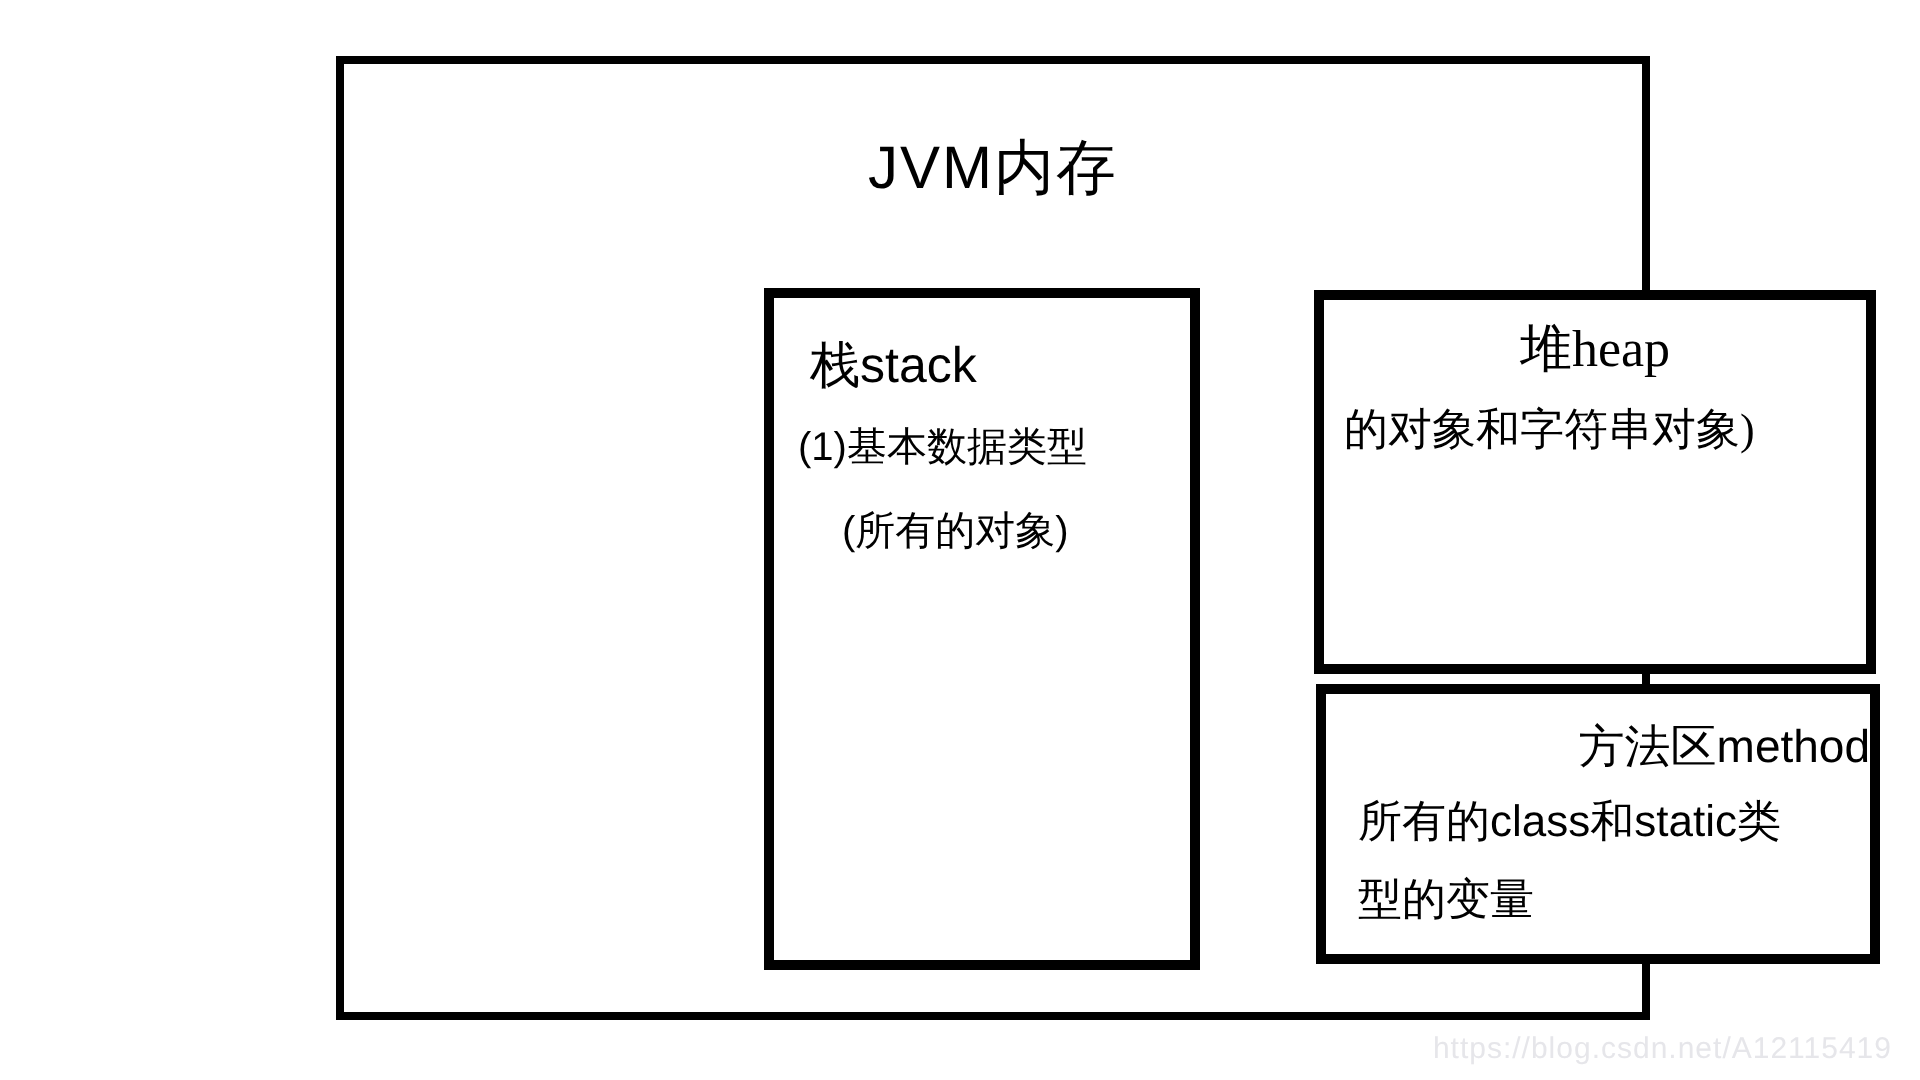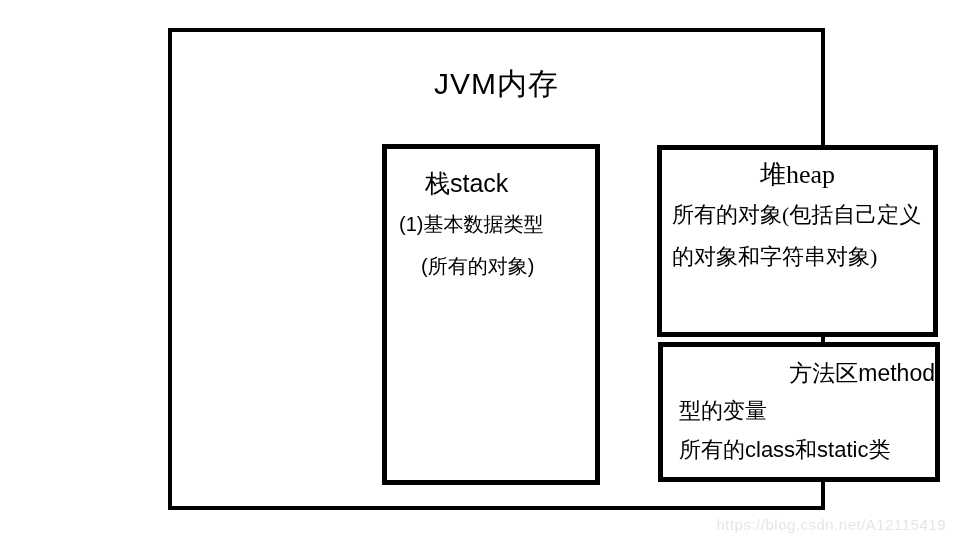--- a/index.html
+++ b/index.html
@@ -27,21 +27,21 @@
   .diagram-title{
     position:absolute; left:0; top:32px; width:100%;
     text-align:center;
     font-size:30px; letter-spacing:1px;
     white-space:nowrap;
   }
 
   .box{ position:absolute; border:5px solid var(--line); background:var(--background); }
 
   .box-stack{ left:210px; top:112px; width:218px; height:341px; padding:14px 0 0 12px; }
-  .box-stack .box-title{ font-size:25px; line-height:40px; padding-left:6px; white-space:nowrap;margin-left:20px; }
+  .box-stack .box-title{ font-size:25px; line-height:40px; padding-left:6px; white-space:nowrap; }
   .box-stack .line{ font-size:20px; line-height:42px; white-space:nowrap; }
   .box-stack .line.indent{ padding-left:22px; }
 
   .box-heap{ left:485px; top:113px; width:281px; height:192px; padding:6px 0 0 0;font-family:Liberation Serif, serif; }
   .box-heap .box-title{ font-size:26px; line-height:38px; text-align:center; white-space:nowrap; }
   .box-heap .line{ font-size:22px; line-height:42px; padding-left:10px; white-space:nowrap; overflow:visible; }
 
   .box-method{ left:486px; top:310px; width:282px; height:140px; padding:8px 0 0 0; }
   .box-method .box-title{ font-size:23px; line-height:36px; text-align:right; white-space:nowrap; }
   .box-method .line{ font-size:22px; line-height:39px; padding-left:16px; white-space:nowrap; }
@@ -64,27 +64,26 @@
     <div class="diagram-title">JVM内存</div>
 
     <div class="box box-stack">
       <div class="box-title">栈stack</div>
       <div class="line">(1)基本数据类型</div>
       <div class="line indent">(所有的对象)</div>
     </div>
 
     <div class="box box-heap">
       <div class="box-title">堆heap</div>
-      <div class="line">所有的对象(包括自己定义</div>
       <div class="line">的对象和字符串对象)</div>
     </div>
 
     <div class="box box-method">
       <div class="box-title">方法区method</div>
+      <div class="line">所有的class和static类</div>
       <div class="line">型的变量</div>
-      <div class="line">所有的class和static类</div>
     </div>
 
   </div>
 
   <div class="watermark">https://blog.csdn.net/A12115419</div>
 
 </div>
 
 </body></html>

